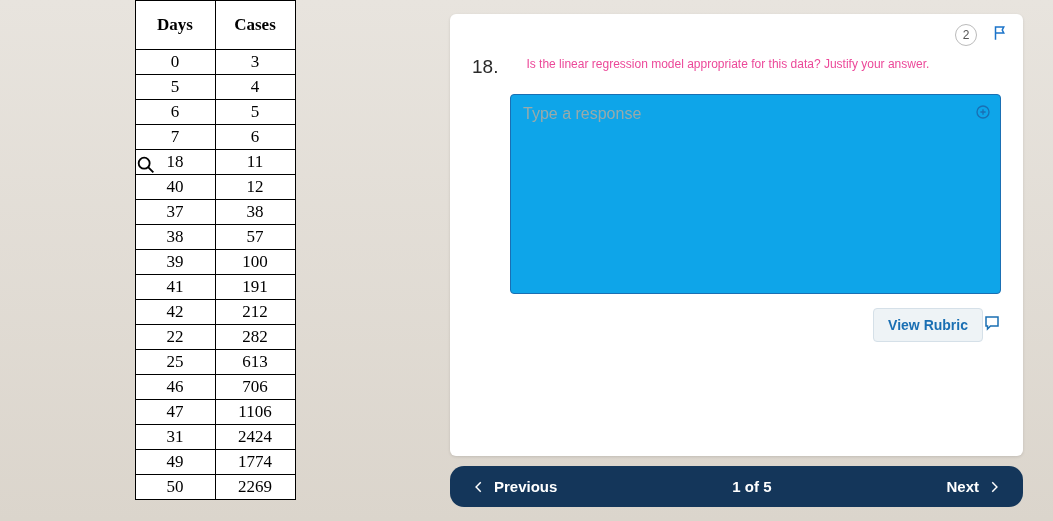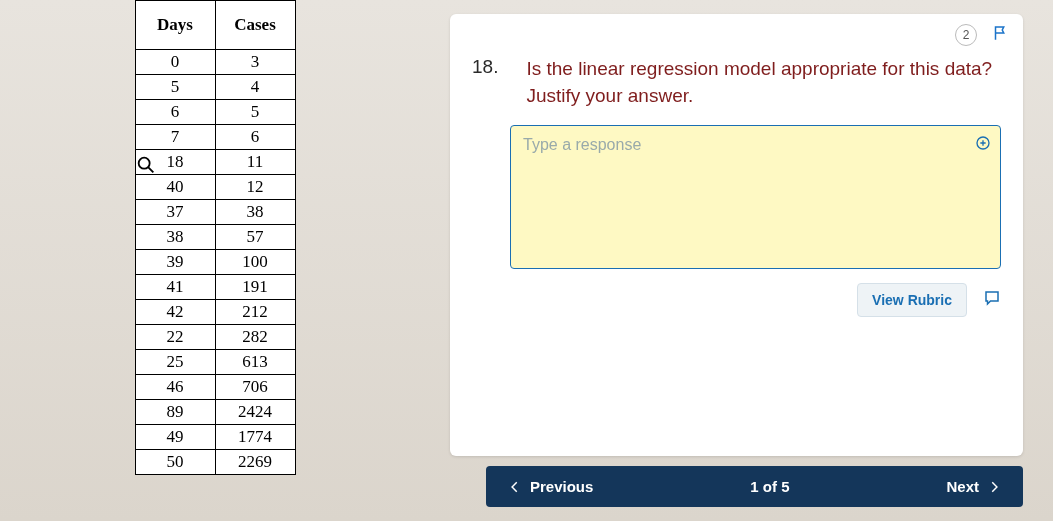--- a/index.html
+++ b/index.html
@@ -69,29 +69,29 @@
   .points-badge {
     width: 22px; height: 22px;
     border: 1px solid #bbb;
     border-radius: 50%;
     display:flex;align-items:center;justify-content:center;
     font-size: 12px; color:#555;
   }
   .flag-icon svg { width:18px; height:18px; stroke:#1a73c9; fill:none; stroke-width:2;}
   .question-row { display:flex; gap:28px; margin-top: 26px;}
   .qnum { font-size:19px; color:#2a2a2a; flex-shrink:0;}
-  .qtext { font-size:19px; color:#7f1d1d; line-height:1.4;}
+  .qtext { font-size:12px; color:#ec4899; line-height:1.4;}
   .response-box {
     margin-top: 16px;
     margin-left: 38px;
     border: 1.5px solid #1a6fb3;
     border-radius: 4px;
-    height: 144px;
+    height: 200px;
     position: relative;
-    background:#fef9c3;
+    background:#0ea5e9;
   }
   .response-box textarea {
     width: calc(100% - 34px);
     height: 100%;
     border: none;
     resize: none;
     outline: none;
     padding: 10px 12px;
     font-size: 16px;
     color:#333;
@@ -101,44 +101,43 @@
   .response-box textarea::placeholder { color:#9aa; }
   .expand-btn {
     position:absolute; top:6px; right:6px;
     width:22px;height:22px;
     display:flex;align-items:center;justify-content:center;
     color:#1a6fb3;
   }
   .expand-btn svg{width:16px;height:16px;stroke:#1a6fb3;fill:none;stroke-width:2;}
   .rubric-row {
     display:flex; justify-content:flex-end; align-items:center;
-    gap:16px; margin-top:14px;
+    margin-top:14px;
   }
   .view-rubric {
     background:#eef3f6;
     border:1px solid #d5e0e8;
     color:#1a6fb3;
     font-size:14px;
     font-weight:600;
     padding:8px 14px;
     border-radius:4px;
     cursor:pointer;
   }
   .comment-icon svg{width:18px;height:18px;stroke:#1a6fb3;fill:none;stroke-width:2;}
   .nav-bar {
     margin-top:10px;
     background:#14365a;
     color:#fff;
     display:flex;
     justify-content:space-between;
     align-items:center;
     padding:12px 22px;
-    border-radius:4px;
+    border-radius:14px;
     font-size:15px;
-    margin-left:36px;
   }
   .nav-btn {
     display:flex;align-items:center;gap:8px;
     font-weight:600;cursor:pointer;
   }
   .nav-btn svg{width:14px;height:14px;stroke:#fff;fill:none;stroke-width:2.5;}
   .nav-count{font-weight:600;}
   .cursor-mark {
     position:absolute;
     left:135px; top:154px;
@@ -209,21 +208,25 @@
           </tr>
           <tr>
             <td>25</td>
             <td>613</td>
           </tr>
           <tr>
             <td>46</td>
             <td>706</td>
           </tr>
           <tr>
-            <td>89</td>
+            <td>47</td>
+            <td>1106</td>
+          </tr>
+          <tr>
+            <td>31</td>
             <td>2424</td>
           </tr>
           <tr>
             <td>49</td>
             <td>1774</td>
           </tr>
           <tr>
             <td>50</td>
             <td>2269</td>
           </tr>

